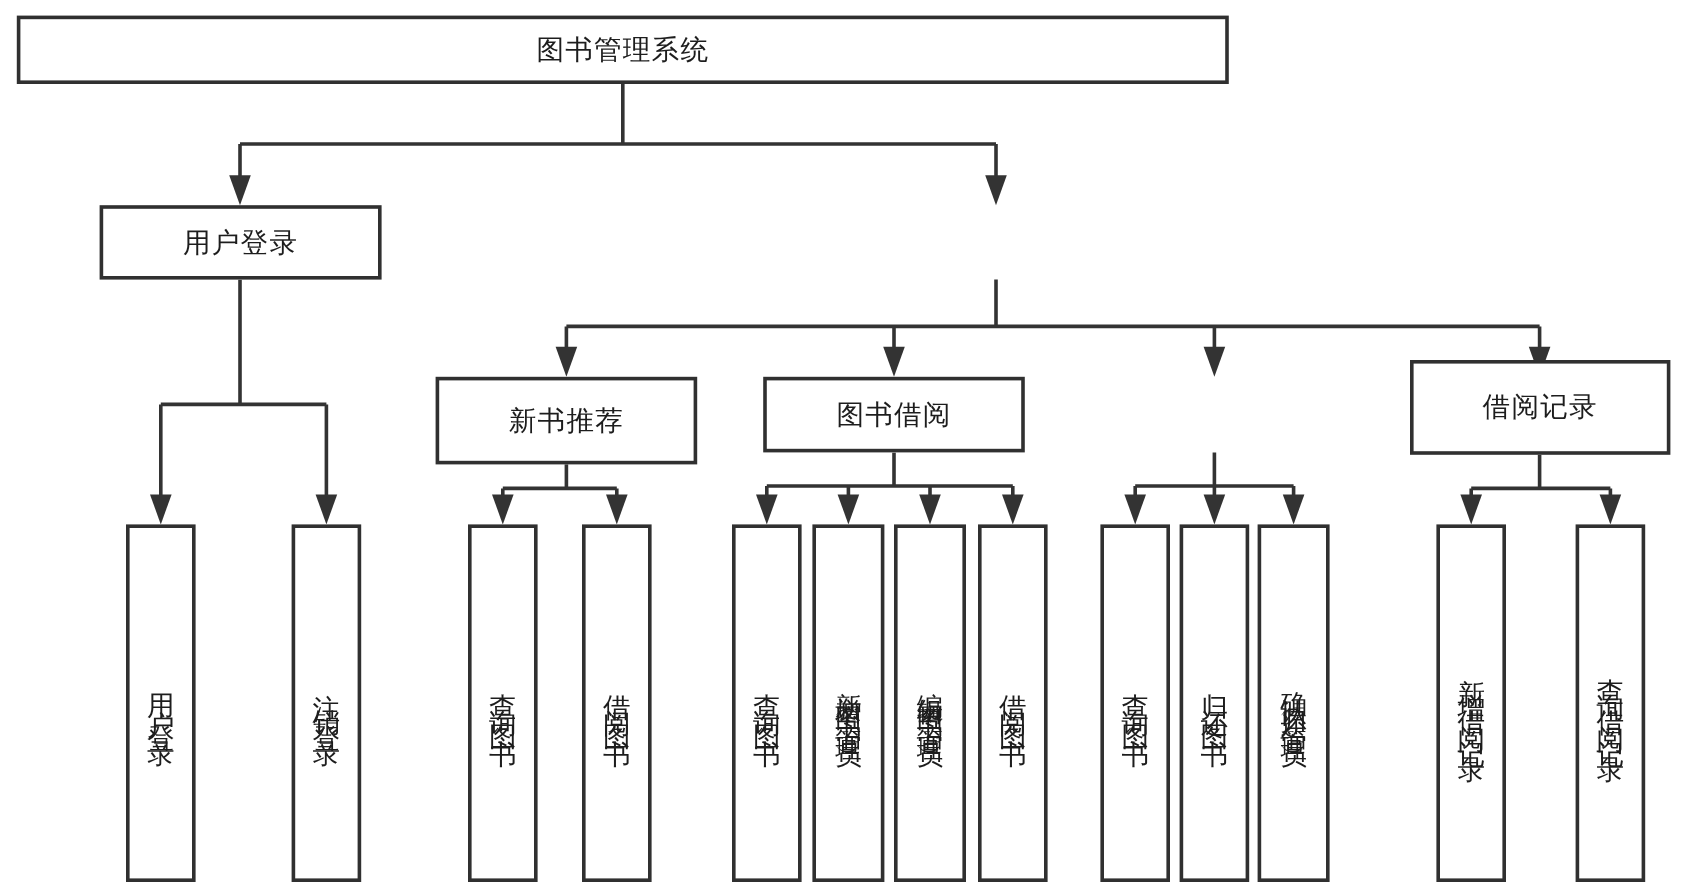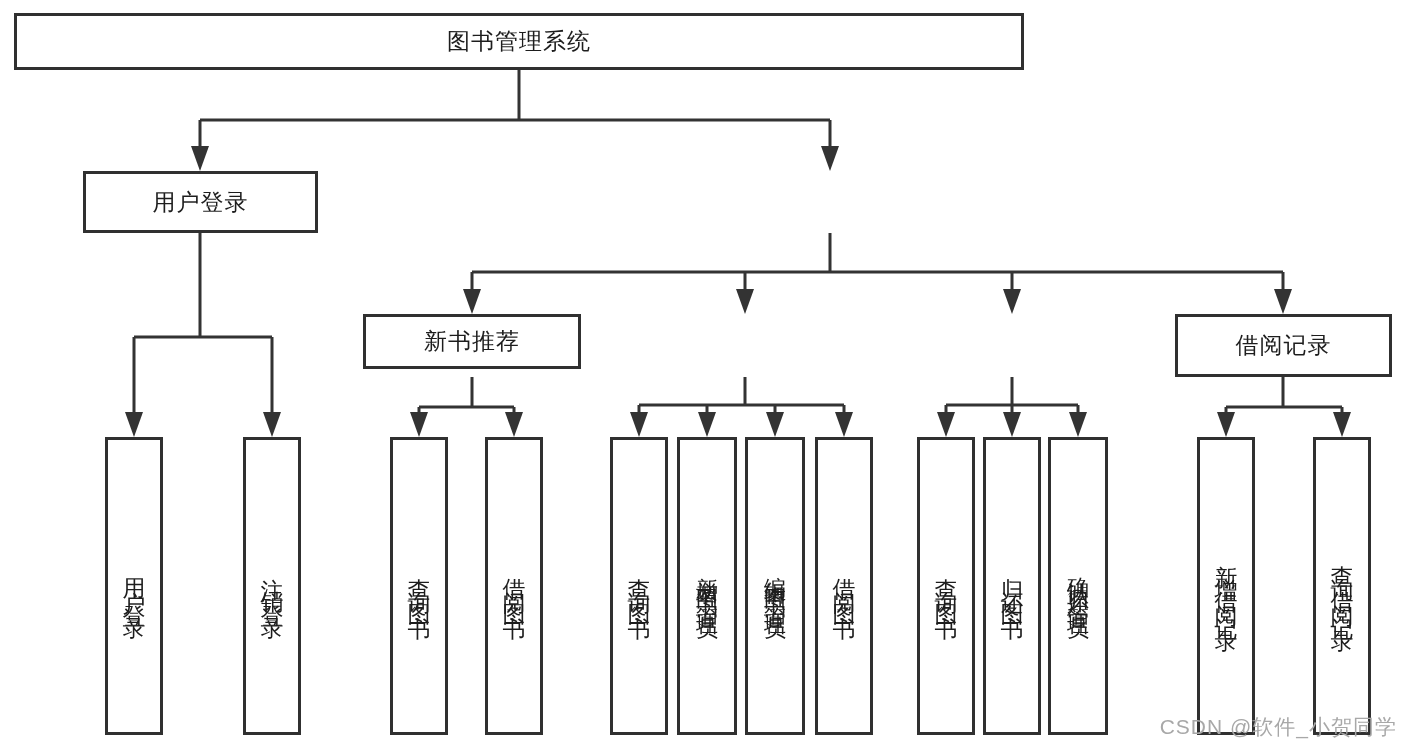--- a/index.html
+++ b/index.html
@@ -74,24 +74,27 @@
   </svg>
 
   <div class="node h-node" style="left:14px;top:13px;width:1010px;height:57px">
     <span>图书管理系统</span>
   </div>
 
   <div class="node h-node" style="left:83px;top:171px;width:235px;height:62px">
     <span>用户登录</span>
   </div>
 
-  <div class="node h-node" style="left:363px;top:314px;width:218px;height:55px">
+  <div class="node h-node" style="left:363px;top:314px;width:218px;height:73px">
     <span>新书推荐</span>
   </div>
-  <div class="node h-node" style="left:1175px;top:314px;width:217px;height:63px">
+  <div class="node h-node" style="left:636px;top:314px;width:218px;height:63px">
+    <span>图书借阅</span>
+  </div>
+  <div class="node h-node" style="left:1175px;top:300px;width:217px;height:79px">
     <span>借阅记录</span>
   </div>
 
   <div class="node v-node" style="left:105px;top:437px;width:58px;height:298px">
     <span>用户登录</span>
   </div>
   <div class="node v-node" style="left:243px;top:437px;width:58px;height:298px">
     <span>注销登录</span>
   </div>
 
@@ -125,14 +128,13 @@
     <span>确认归还（管理员）</span>
   </div>
 
   <div class="node v-node" style="left:1197px;top:437px;width:58px;height:298px">
     <span>新增借阅记录</span>
   </div>
   <div class="node v-node" style="left:1313px;top:437px;width:58px;height:298px">
     <span>查询借阅记录</span>
   </div>
 
-  <div class="watermark">CSDN @软件_小贺同学</div>
 </div>
 
 </body></html>

